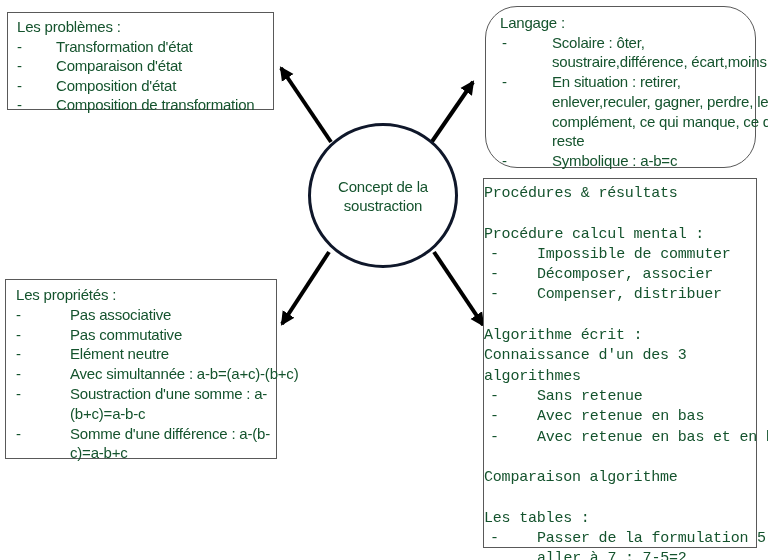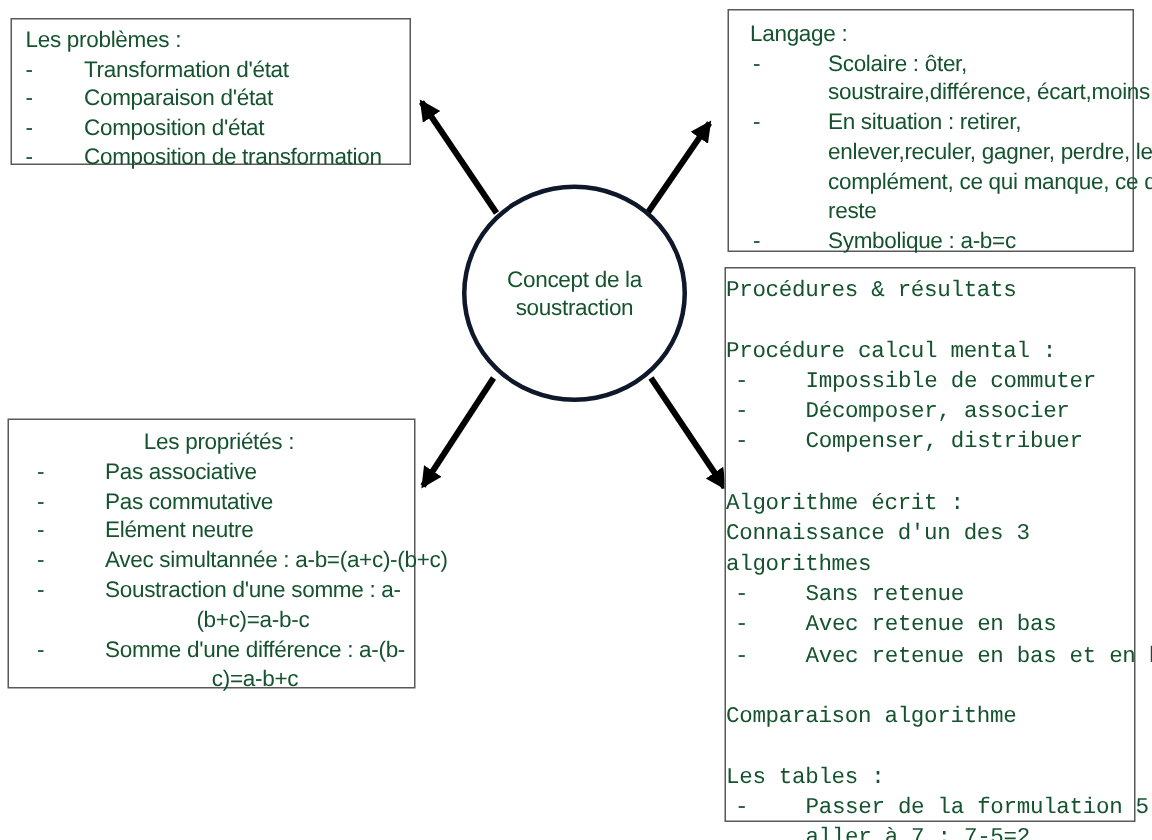--- a/index.html
+++ b/index.html
@@ -11,24 +11,24 @@
   .arrows{position:absolute;left:0;top:0;z-index:1;pointer-events:none;}
   .box{
     position:absolute;box-sizing:border-box;background:#ffffff;
     border:1.5px solid #595959;z-index:2;
   }
   .row{display:flex;align-items:flex-start;}
   .dash{flex:none;}
   .tx{white-space:pre;margin-left:32px;}
   .b-problems{left:7px;top:12px;width:267px;height:98px;padding:4px 4px 0 9px;line-height:19.5px;}
   .b-problems .dash{width:7px;}
-  .b-language{left:485px;top:6px;width:271px;height:162px;padding:6px 4px 0 14px;line-height:19.7px;}
+  .b-language{left:485px;top:6px;width:271px;height:162px;padding:6px 4px 0 14px;line-height:19.7px;border-radius:32px;}
   .b-language .row{margin-left:2px;}
   .b-language .dash{width:18px;}
-  .b-properties{left:5px;top:279px;width:272px;height:180px;padding:5px 0 0 10px;line-height:19.8px;text-align:center;}
+  .b-properties{left:5px;top:279px;width:272px;height:180px;padding:5px 0 0 10px;line-height:19.8px;}
   .b-properties .dash{width:22px;}
   .b-procedures{left:483px;top:178px;width:274px;height:370px;padding:5px 4px 0 0;line-height:20.3px;font-family:Liberation Mono, monospace;}
   .b-procedures .row{margin-left:6px;}
   .b-procedures .dash{width:15px;}
   .b-procedures .sp{height:20.3px;}
   .circle{
     position:absolute;left:308px;top:123px;width:150px;height:145px;
     box-sizing:border-box;border:3px solid #0f172a;border-radius:50%;
     background:#ffffff;z-index:2;
     display:flex;align-items:center;justify-content:center;

